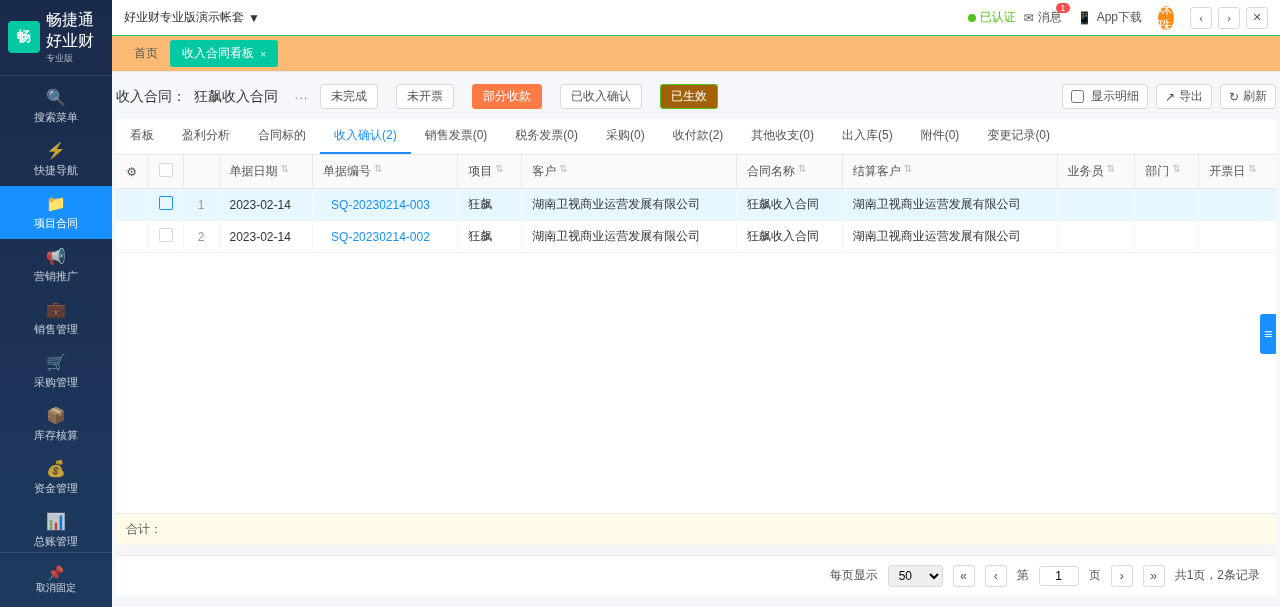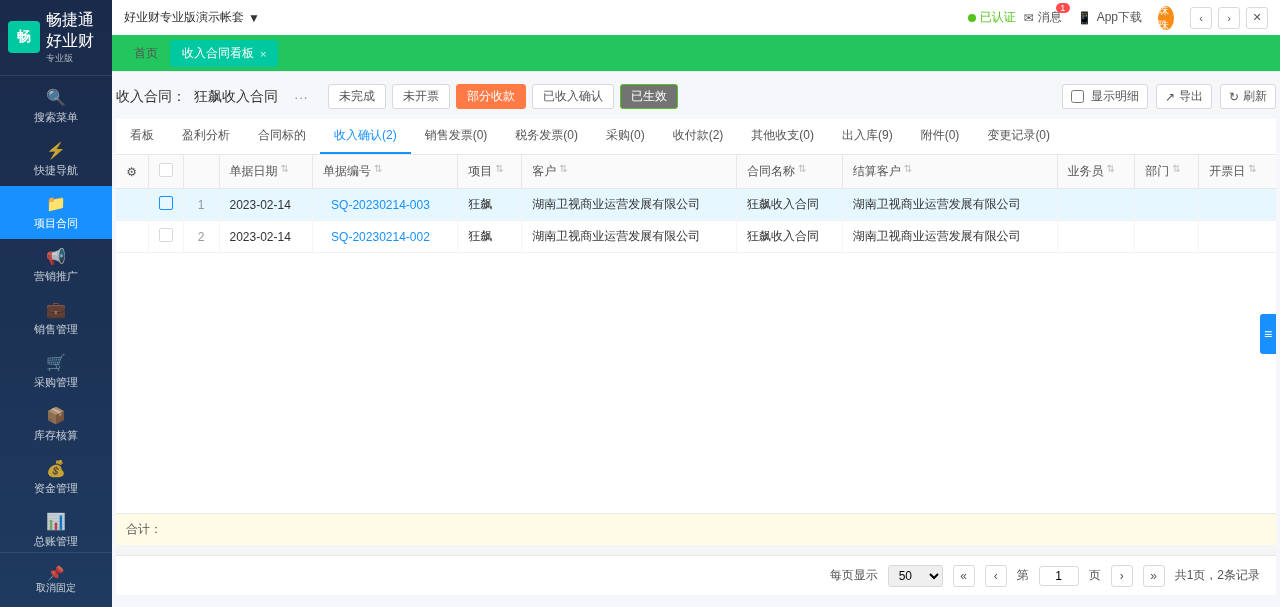--- a/index.html
+++ b/index.html
@@ -26,45 +26,45 @@
     .main { flex: 1; display: flex; flex-direction: column; overflow: hidden; }
 
     
     .topbar { height: 36px; background: #fff; border-bottom: 1px solid #22c55e; display: flex; align-items: center; padding: 0 12px; gap: 8px; flex-shrink: 0; }
     .topbar-company { display: flex; align-items: center; gap: 4px; font-size: 12px; color: #333; cursor: pointer; flex: 1; }
     .topbar-certified { display: flex; align-items: center; gap: 4px; color: #52c41a; font-size: 12px; }
     .topbar-certified-dot { width: 8px; height: 8px; background: #52c41a; border-radius: 50%; }
     .topbar-right { display: flex; align-items: center; gap: 16px; margin-left: auto; }
     .topbar-action { display: flex; align-items: center; gap: 4px; cursor: pointer; color: #555; font-size: 12px; position: relative; }
     .topbar-badge { position: absolute; top: -6px; right: -8px; background: #ff4d4f; color: #fff; border-radius: 8px; font-size: 9px; padding: 0 4px; min-width: 14px; text-align: center; }
-    .topbar-avatar { width: 16px; height: 24px; background: #fa8c16; border-radius: 50%; display: flex; align-items: center; justify-content: center; color: #fff; font-size: 11px; }
+    .topbar-avatar { width: 16px; height: 24px; background: #fa8c16; border-radius: 50%; display: flex; align-items: center; justify-content: center; color: #fff; font-size: 14px; }
 
     
     .content { flex: 1; display: flex; flex-direction: column; overflow: hidden; background: #f5f7fa; }
 
     
-    .tabbar { height: 36px; background: #22c55e; border-bottom: 1px solid #e8e8e8; display: flex; align-items: center; padding: 0 12px; gap: 2px; flex-shrink: 0; }
+    .tabbar { height: 36px; background: #fdba74; border-bottom: 1px solid #e8e8e8; display: flex; align-items: center; padding: 0 12px; gap: 2px; flex-shrink: 0; }
     .tabbar-home { font-size: 12px; color: #555; padding: 6px 10px; cursor: pointer; }
     .tabbar-tab { display: flex; align-items: center; gap: 6px; background: #00c8a0; color: #fff; padding: 5px 12px; border-radius: 3px; font-size: 12px; cursor: pointer; }
     .tabbar-tab-close { cursor: pointer; font-size: 11px; opacity: 0.8; }
     .tabbar-nav { margin-left: auto; display: flex; align-items: center; gap: 6px; }
     .tabbar-nav-btn { width: 22px; height: 22px; border: 1px solid #d9d9d9; border-radius: 3px; display: flex; align-items: center; justify-content: center; cursor: pointer; color: #555; font-size: 11px; background: #fff; }
 
     
     .page { flex: 1; padding: 12px 4px; overflow: hidden; display: flex; flex-direction: column; }
 
     
     .page-header { display: flex; align-items: center; gap: 8px; margin-bottom: 10px; flex-shrink: 0; }
     .page-title { font-size: 14px; font-weight: 500; color: #333; }
     .page-title-name { font-size: 14px; font-weight: 500; color: #333; }
     .page-header-more { color: #999; cursor: pointer; font-size: 14px; margin-left: 8px; }
-    .status-btns { display: flex; gap: 6px; margin-left: 12px; }
+    .status-btns { display: flex; gap: 18px; margin-left: 4px; }
     .status-btn { padding: 3px 10px; border: 1px solid #d9d9d9; border-radius: 3px; font-size: 12px; cursor: pointer; background: #fff; color: #555; }
     .status-btn.active { background: #ff7a45; border-color: #ff7a45; color: #fff; }
-    .status-btn.done { background: #737373; border-color: #52c41a; color: #fff; }
+    .status-btn.done { background: #a16207; border-color: #52c41a; color: #fff; }
     .page-header-actions { margin-left: auto; display: flex; align-items: center; gap: 8px; }
     .page-action-btn { display: flex; align-items: center; gap: 4px; font-size: 12px; color: #555; cursor: pointer; padding: 3px 8px; border: 1px solid #d9d9d9; border-radius: 3px; background: #fff; }
 
     
     .subtabs { display: flex; gap: 0; border-bottom: 1px solid #e8e8e8; margin-bottom: 0; flex-shrink: 0; background: #fff; }
     .subtab { padding: 8px 14px; font-size: 12px; color: #555; cursor: pointer; border-bottom: 2px solid transparent; white-space: nowrap; }
     .subtab.active { color: #1890ff; border-bottom-color: #1890ff; font-weight: 500; }
 
     
     .table-container { flex: 1; overflow: auto; background: #fff; position: relative; }
@@ -245,21 +245,21 @@
       <div class="subtabs">
         <div class="subtab">看板</div>
         <div class="subtab">盈利分析</div>
         <div class="subtab">合同标的</div>
         <div class="subtab active">收入确认(2)</div>
         <div class="subtab">销售发票(0)</div>
         <div class="subtab">税务发票(0)</div>
         <div class="subtab">采购(0)</div>
         <div class="subtab">收付款(2)</div>
         <div class="subtab">其他收支(0)</div>
-        <div class="subtab">出入库(9)</div>
+        <div class="subtab">出入库(5)</div>
         <div class="subtab">附件(0)</div>
         <div class="subtab">变更记录(0)</div>
       </div>
 
       <div style="flex:1; overflow:hidden; display:flex; flex-direction:column; position:relative;">
         <div class="table-container">
           <table>
             <thead>
               <tr>
                 <th class="th-settings"><span>⚙</span></th>

